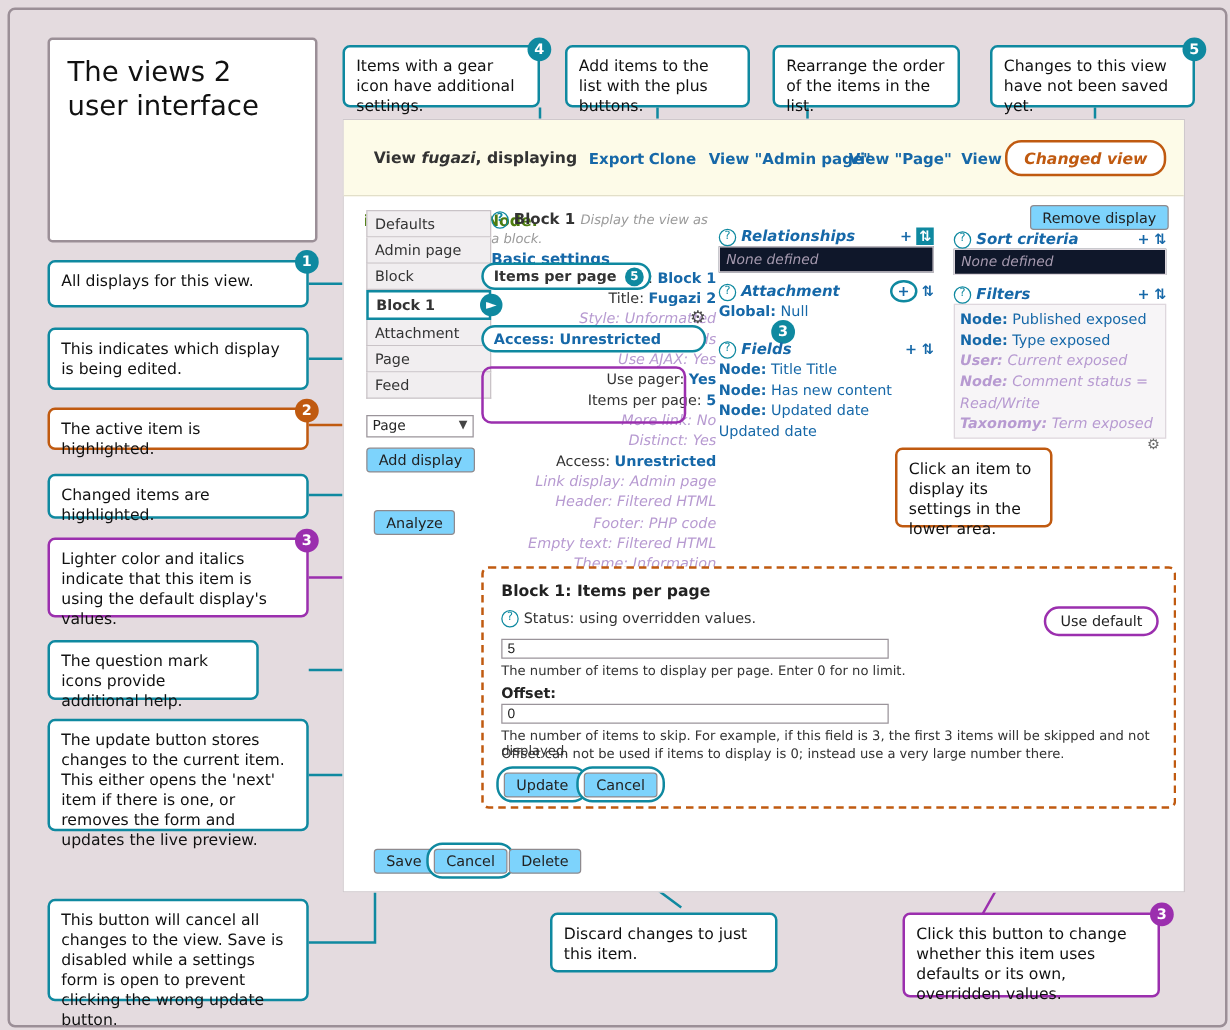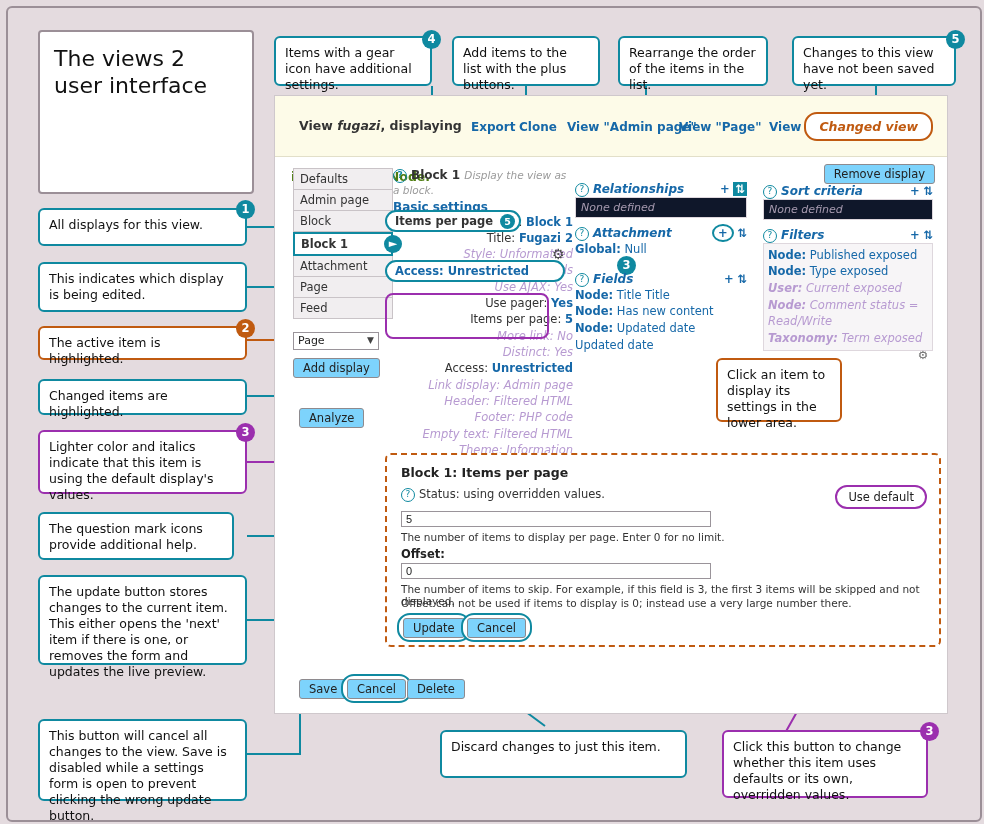--- a/index.html
+++ b/index.html
@@ -196,21 +196,21 @@
 
 <div class="box" style="left:38px;top:379px;width:209px;height:36px;">
   <span>Changed items are highlighted.</span>
 </div>
 
 <div class="box purple" style="left:38px;top:430px;width:209px;height:64px;">
   <span>Lighter color and italics indicate that this item is using the default display's values.</span>
 </div>
 <div class="badge purple" style="left:236px;top:423px;">3</div>
 
-<div class="box" style="left:38px;top:512px;width:196px;height:48px;">
+<div class="box" style="left:38px;top:512px;width:169px;height:48px;">
   <span>The question mark icons provide additional help.</span>
 </div>
 
 <div class="box" style="left:38px;top:575px;width:209px;height:90px;">
   <span>The update button stores changes to the current item. This either opens the 'next' item if there is one, or removes the form and updates the live preview.</span>
 </div>
 
 <div class="box" style="left:38px;top:719px;width:209px;height:82px;">
   <span>This button will cancel all changes to the view. Save is disabled while a settings form is open to prevent clicking the wrong update button.</span>
 </div>
@@ -230,21 +230,21 @@
 
 <div class="box" style="left:792px;top:36px;width:164px;height:50px;">
   <span>Changes to this view have not been saved yet.</span>
 </div>
 <div class="badge" style="left:946px;top:30px;">5</div>
 
 <div class="box orange" style="left:716px;top:358px;width:126px;height:64px;z-index:5;">
   <span>Click an item to display its settings in the lower area.</span>
 </div>
 
-<div class="box" style="left:440px;top:730px;width:247px;height:48px;">
+<div class="box" style="left:440px;top:730px;width:182px;height:48px;">
   <span>Discard changes to just this item.</span>
 </div>
 
 <div class="box purple" style="left:722px;top:730px;width:206px;height:68px;">
   <span>Click this button to change whether this item uses defaults or its own, overridden values.</span>
 </div>
 <div class="badge purple" style="left:920px;top:722px;">3</div>
 
 <div id="app">
 

